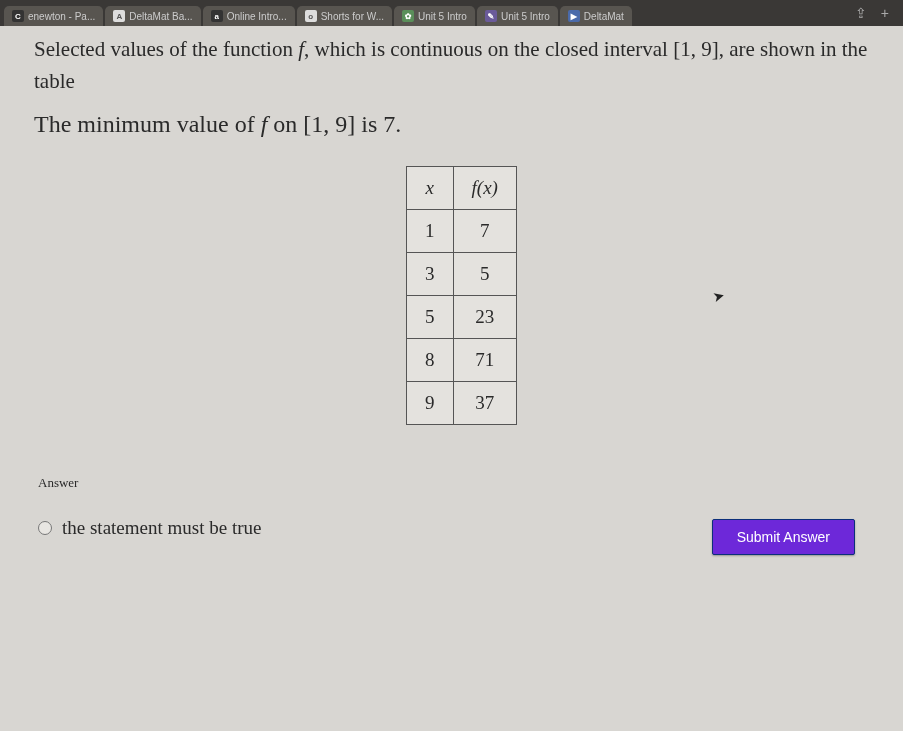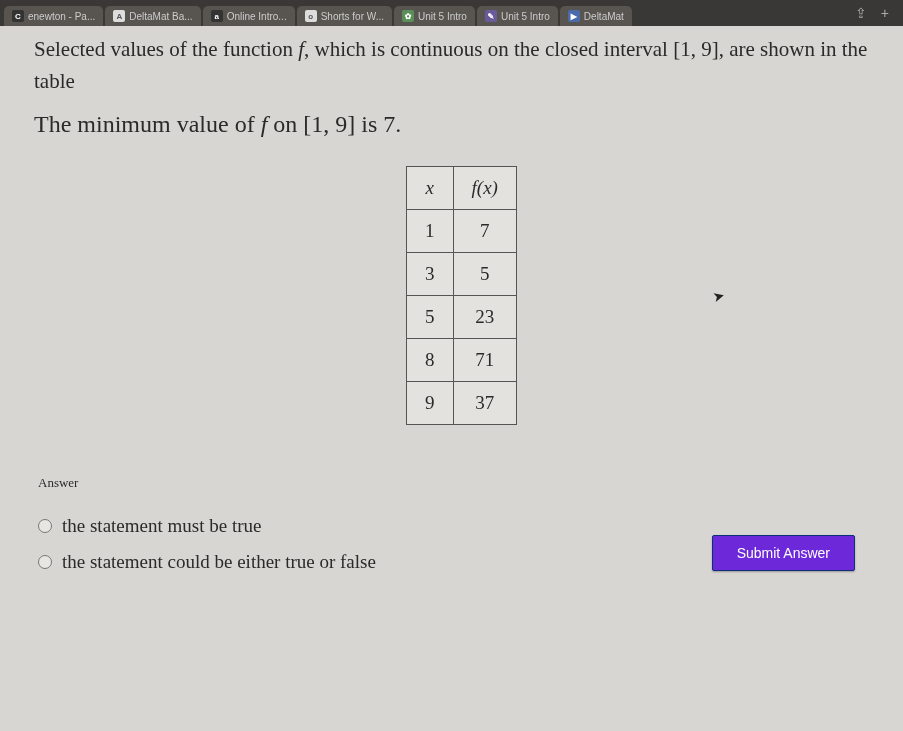--- a/index.html
+++ b/index.html
@@ -219,23 +219,19 @@
   </div>
 
   <div class="answer-section">
     <div class="answer-heading">Answer</div>
     <div class="answer-row">
       <div class="options">
         <div class="option">
           <span class="radio"></span>
           <span>the statement must be true</span>
         </div>
-        <div class="option">
-          <span class="radio"></span>
-          <span>the statement could be either true or false</span>
-        </div>
       </div>
       <button class="submit-btn">Submit Answer</button>
     </div>
   </div>
 </div>
 
 <div class="cursor-arrow">➤</div>
 
 </body></html>

